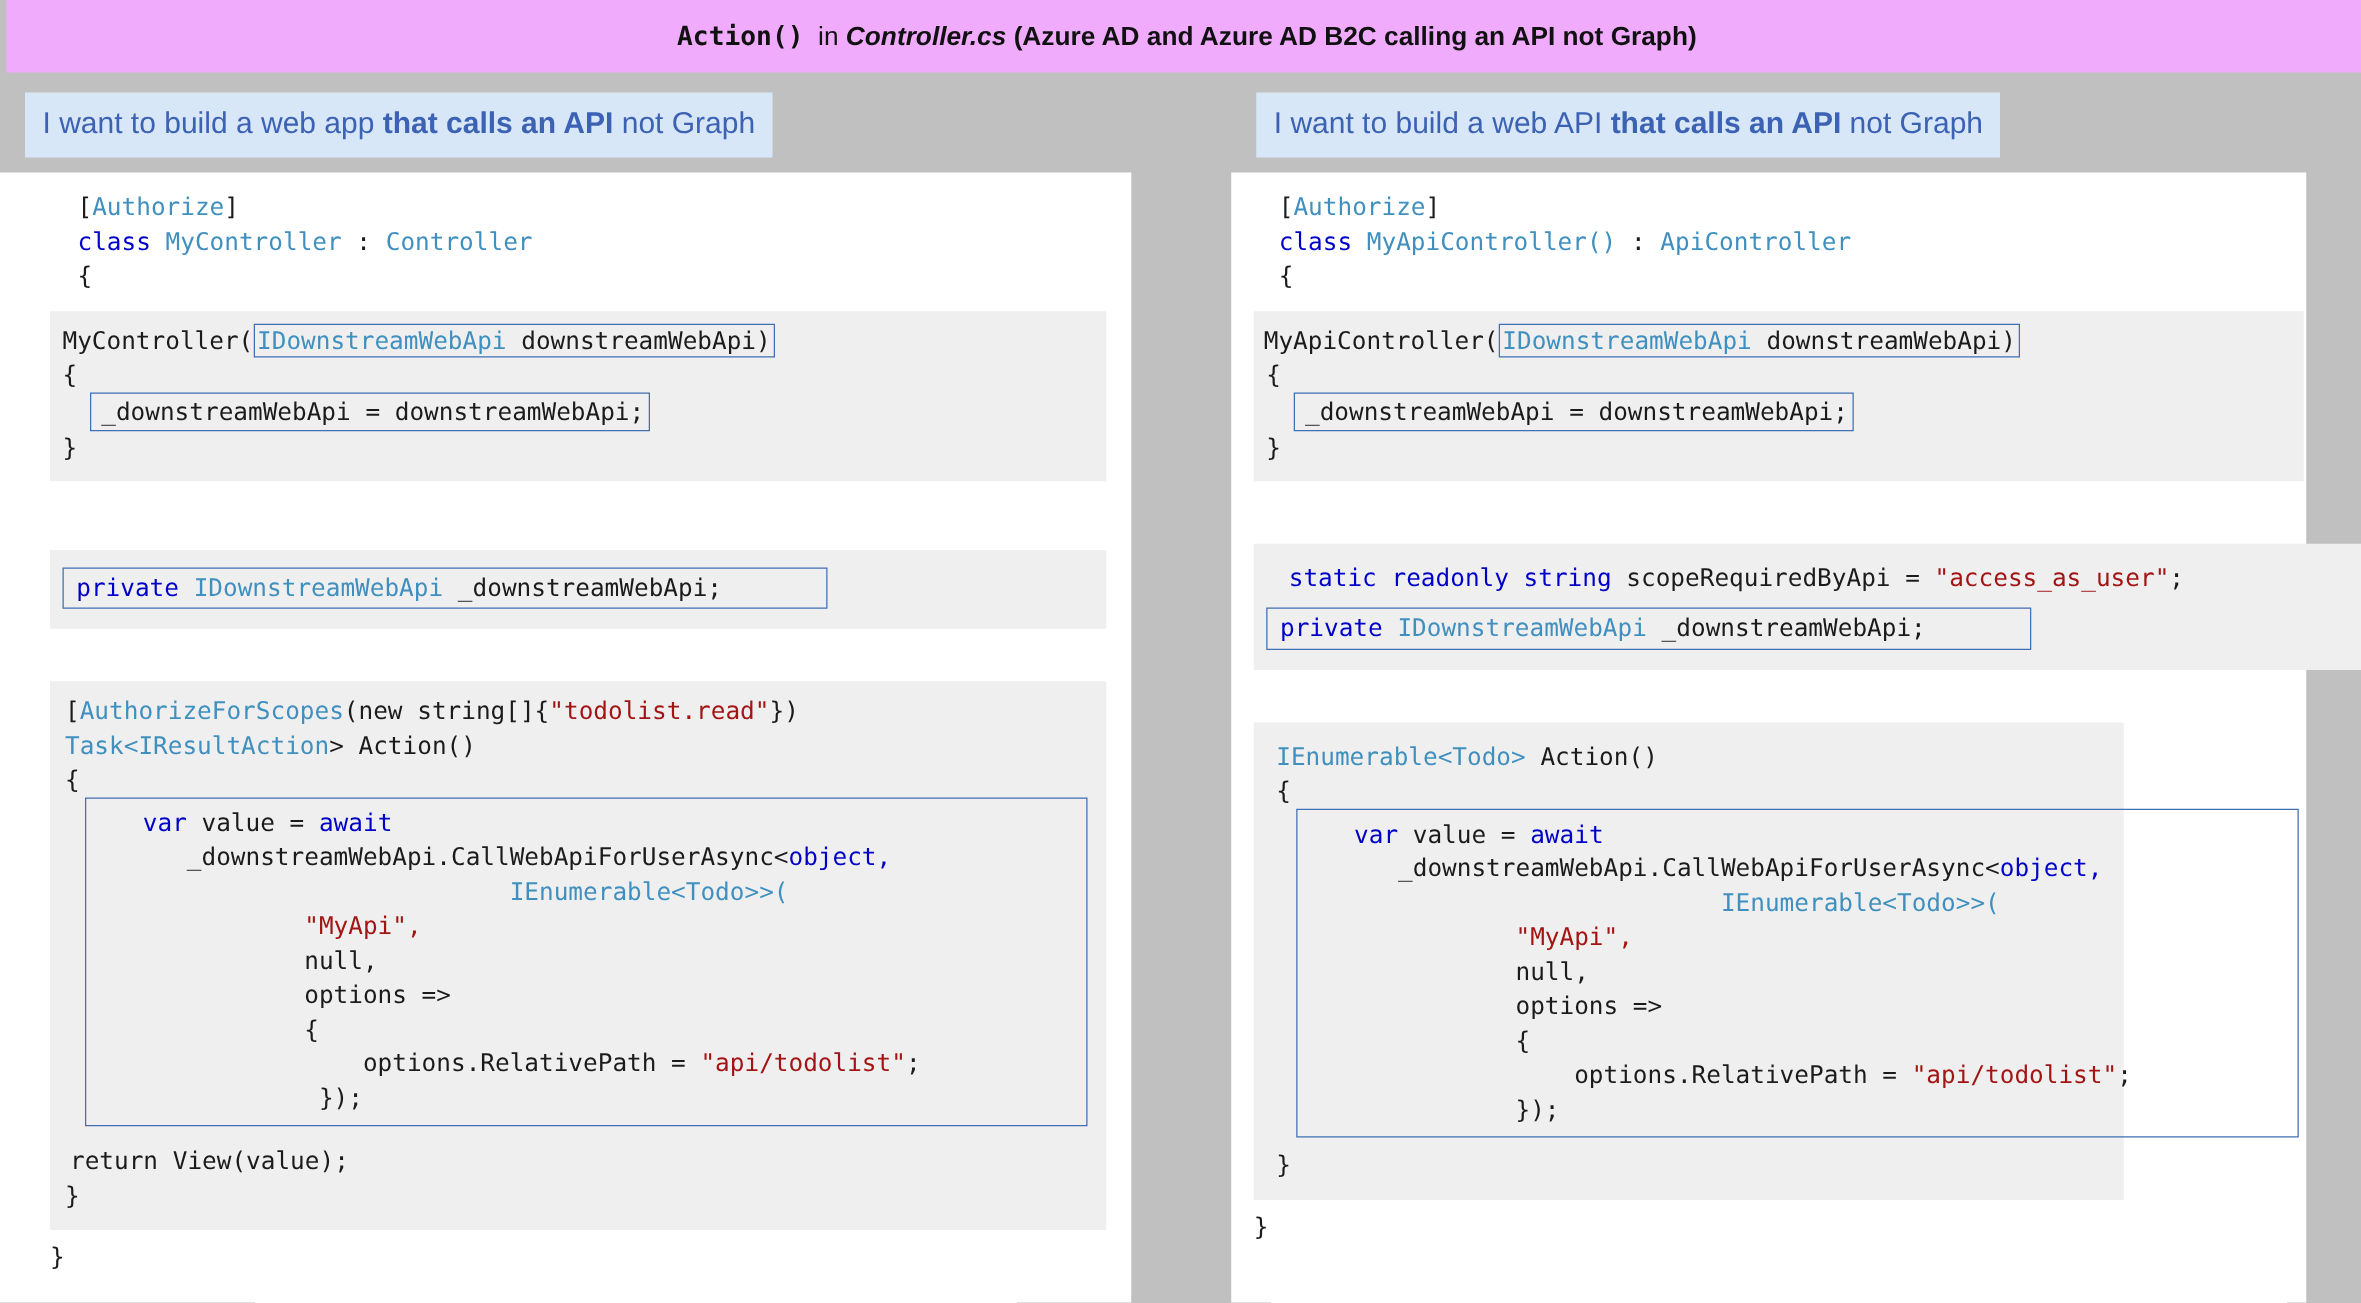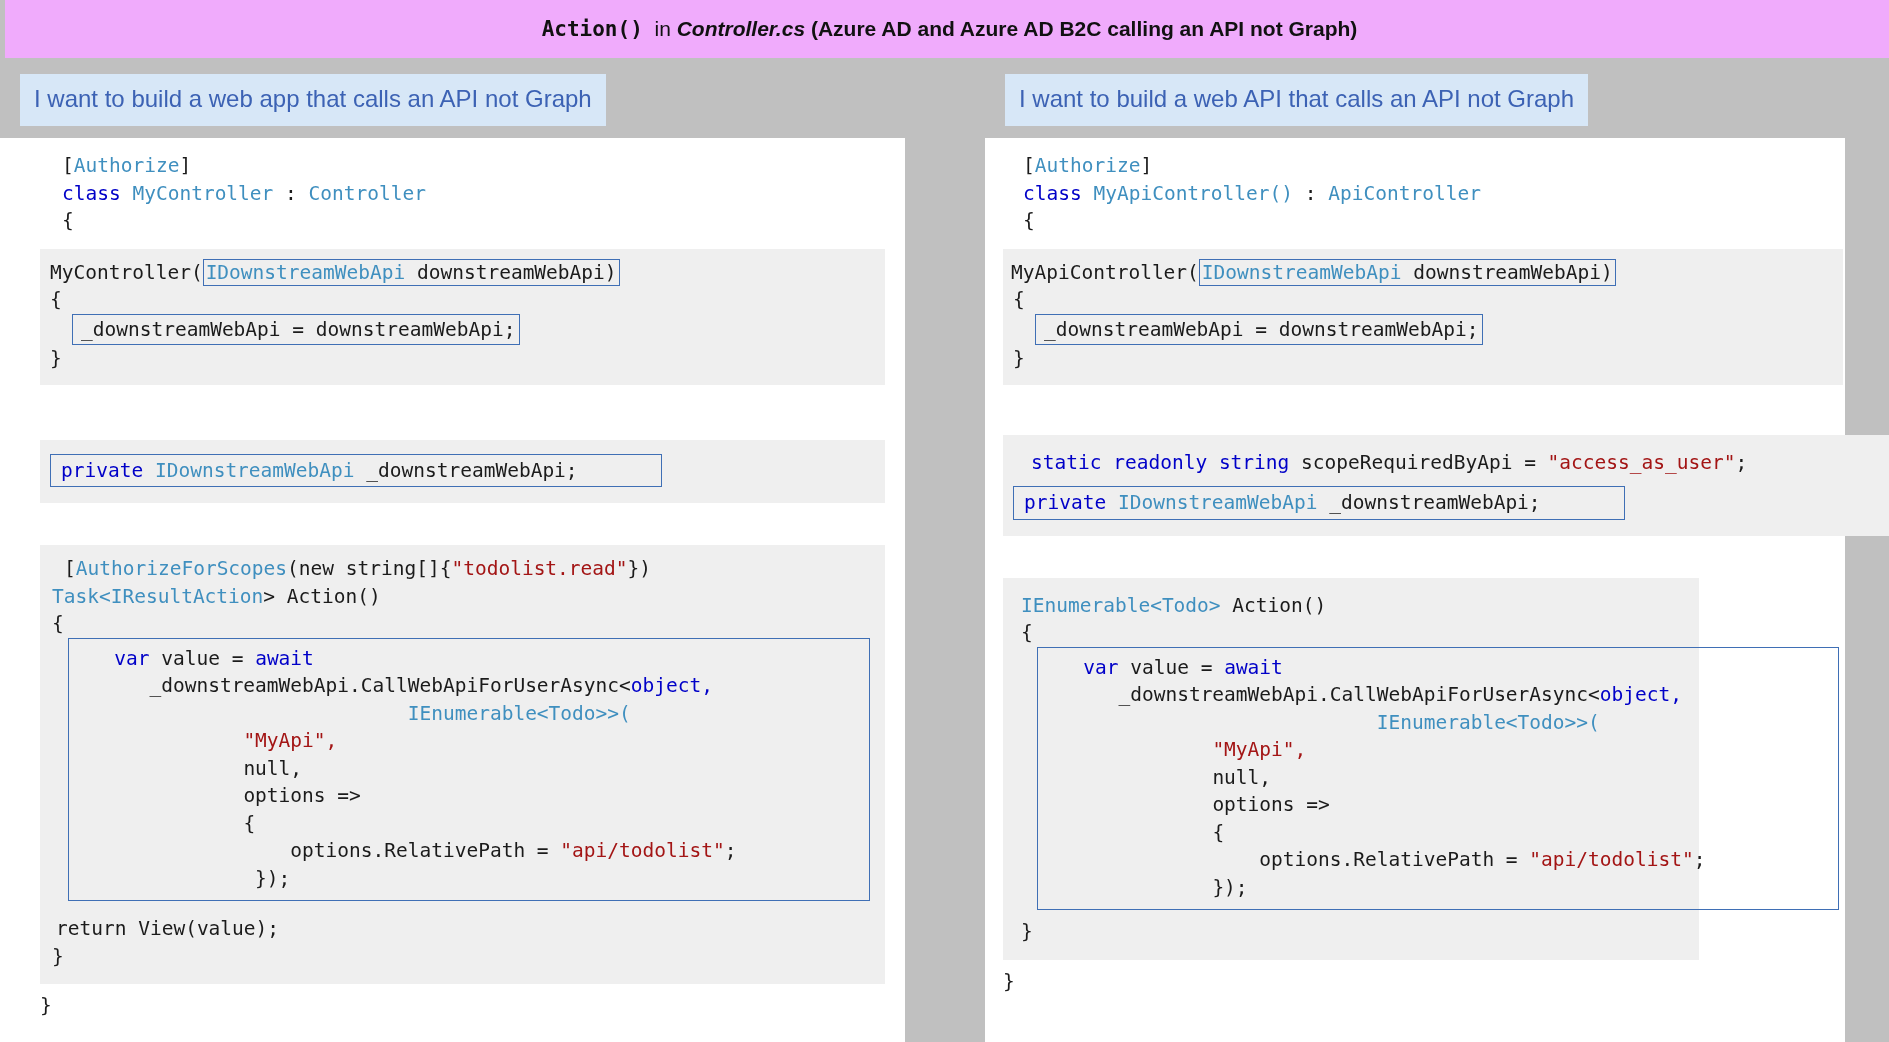--- a/index.html
+++ b/index.html
@@ -54,21 +54,21 @@
 
   .col-header {
     background: #d7e7f7;
     color: #3c62b4;
     font-size: 24px;
     padding: 11px 14px 13px 14px;
     margin: 16px 0 0 20px;
     display: inline-block;
     white-space: nowrap;
   }
-  .col-header .b { font-weight: normal; }
+  .col-header .b { font-weight: bold; }
 
   .code-card {
     background: #ffffff;
     margin-top: 12px;
     padding: 14px 0 0 0;
     position: relative;
   }
   #col-left .code-card  { margin-left: 0px;  width: 905px; height: 985px; }
   #col-right .code-card { margin-left: 0px;  width: 860px; height: 950px; }
 
@@ -145,21 +145,21 @@
 
     <div class="shade" style="margin-left:40px; width:845px; padding:14px 0 16px 0;">
       <div class="hlblock" style="margin-left:10px; width:590px; padding:2px 10px;">
         <pre class="code"><span class="kw">private</span> <span class="typ">IDownstreamWebApi</span> <span class="pln">_downstreamWebApi;</span></pre>
       </div>
     </div>
 
     <div style="height:42px;"></div>
 
     <div class="shade" style="margin-left:40px; width:845px; padding:10px 0 14px 0;">
-      <pre class="code" style="padding-left:24px;"><span class="pln">[</span><span class="typ">AuthorizeForScopes</span><span class="pln">(new string[]{</span><span class="str">"todolist.read"</span><span class="pln">})</span></pre>
+      <pre class="code" style="padding-left:12px;"><span class="pln">[</span><span class="typ">AuthorizeForScopes</span><span class="pln">(new string[]{</span><span class="str">"todolist.read"</span><span class="pln">})</span></pre>
       <pre class="code" style="padding-left:12px;"><span class="typ">Task&lt;</span><span class="typ">IResultAction</span><span class="pln">&gt; Action()</span></pre>
       <pre class="code" style="padding-left:12px;">{</pre>
 
       <div class="hlblock" style="margin-left:28px; width:780px; padding:6px 10px 8px 10px;">
         <pre class="code"><span>   </span><span class="kw">var</span><span class="pln"> value = </span><span class="kw">await</span>
 <span>      </span><span class="pln">_downstreamWebApi.CallWebApiForUserAsync&lt;</span><span class="kw">object,</span>
 <span>                            </span><span class="typ">IEnumerable&lt;Todo&gt;&gt;(</span>
 <span>              </span><span class="str">"MyApi",</span>
 <span>              </span><span class="pln">null,</span>
 <span>              </span><span class="pln">options =&gt;</span>

